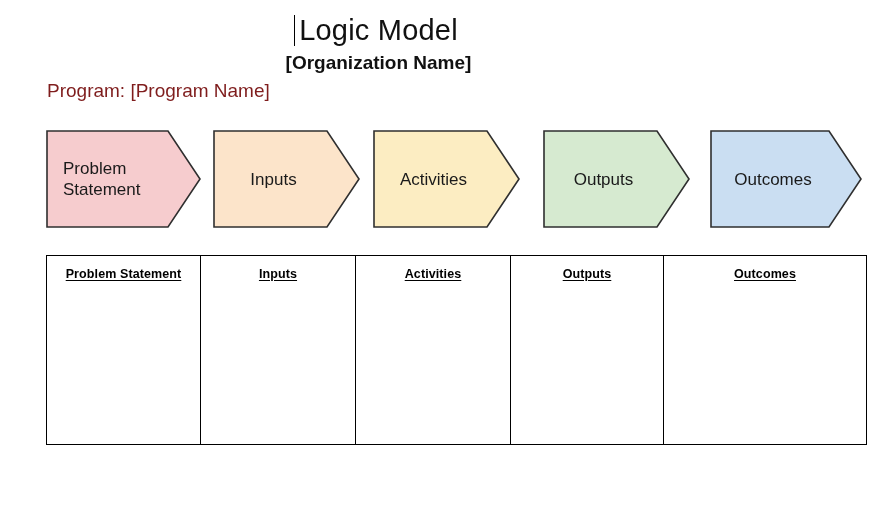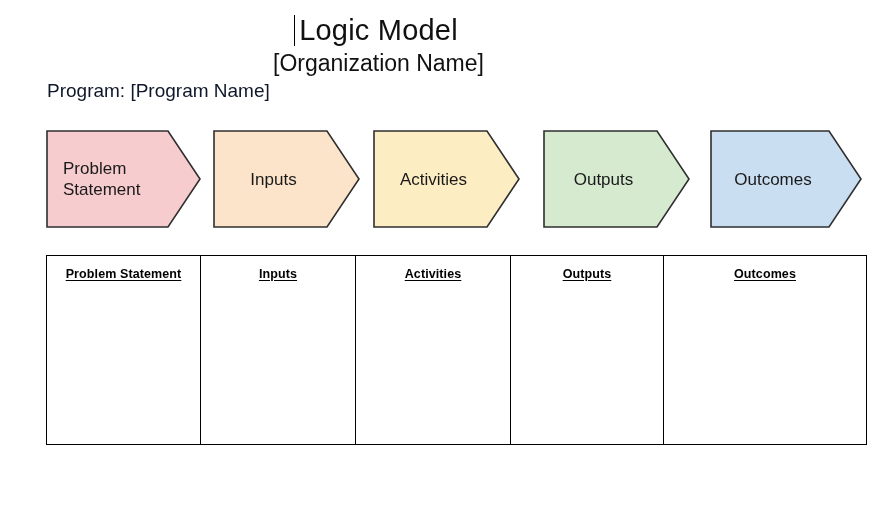--- a/index.html
+++ b/index.html
@@ -37,33 +37,33 @@
   
   #doc-title .caret {
     position: absolute;
     left: -5px;
     top: 3px;
     width: 1px;
     height: 31px;
     background: #000000;
   }
   #org-name {
-    font-size: 23px;
+    font-size: 19px;
     line-height: 26px;
     margin-top: 2px;
-    font-weight: 400;
+    font-weight: 700;
     color: #111111;
   }
   #program-line {
     position: absolute;
     top: 78px;
     left: 47px;
     font-size: 19px;
     line-height: 25px;
-    color: #0f172a;
+    color: #7f1d1d;
     white-space: nowrap;
   }
 
   
   #chevron-band {
     position: absolute;
     top: 130px;
     left: 0;
     width: 896px;
     height: 98px;

